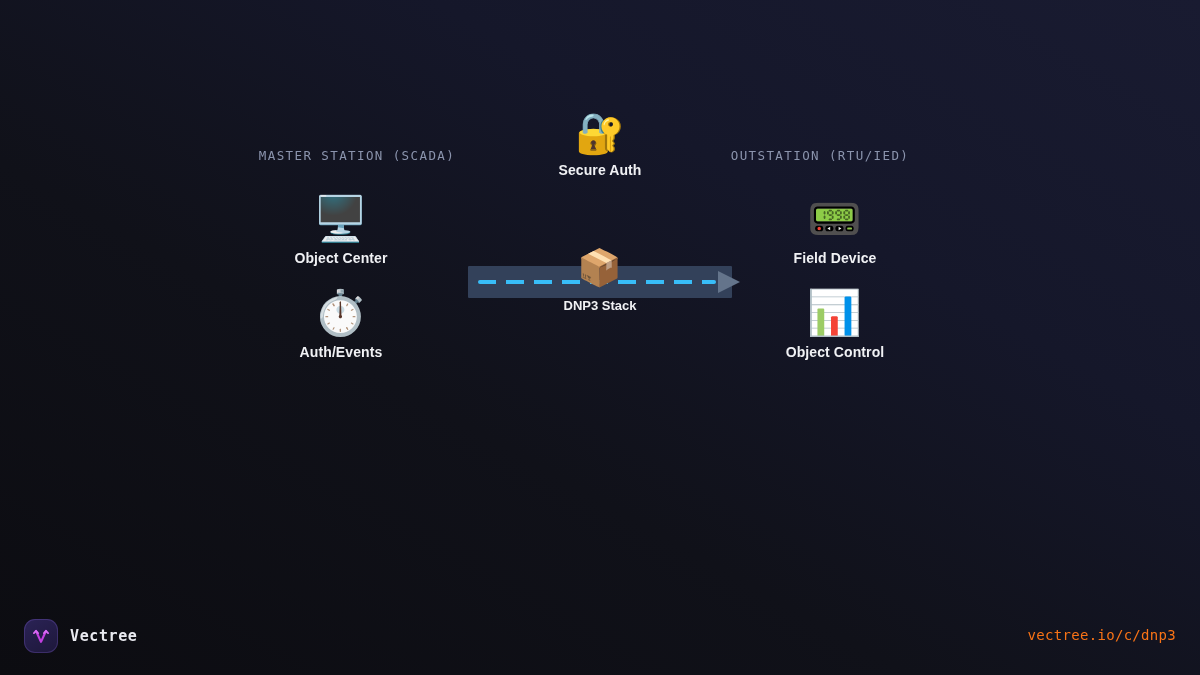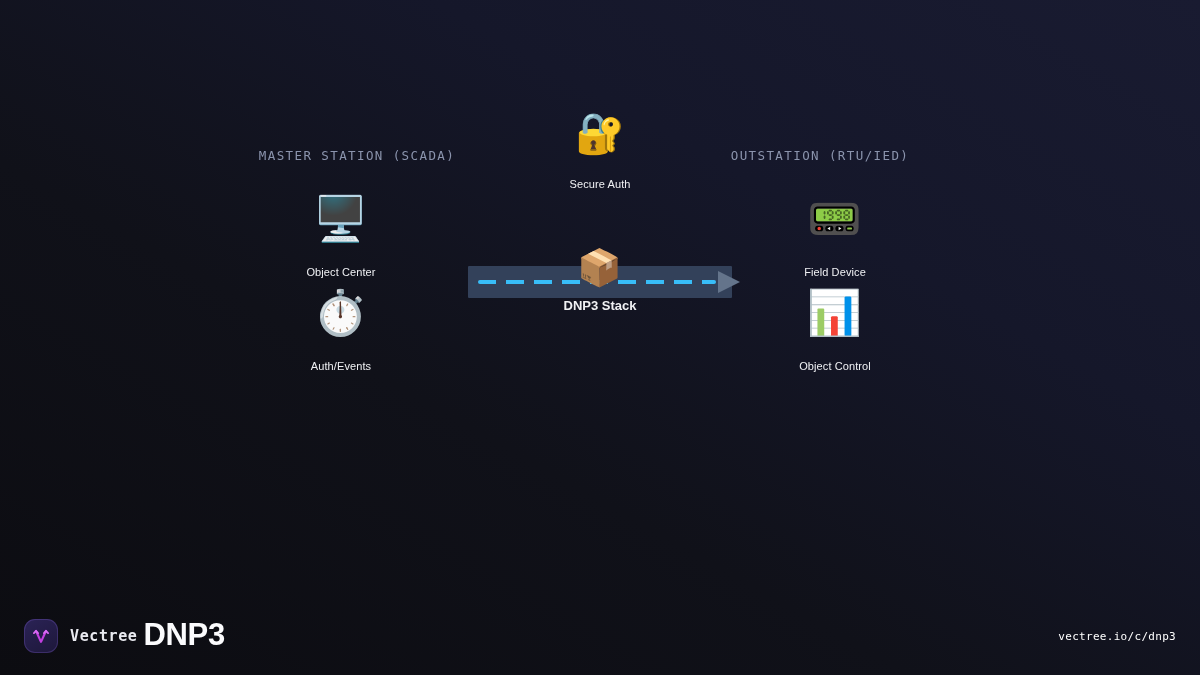--- a/index.html
+++ b/index.html
@@ -52,23 +52,23 @@
   .node .glyph {
     display: block;
     font-size: 44px;
     line-height: 54px;
     height: 54px;
     font-family: "DejaVu Sans", sans-serif;
     text-rendering: optimizeLegibility;
   }
   .node .caption {
     display: block;
-    margin-top: 20px;
-    font-size: 11px;
-    font-weight: normal;
+    margin-top: 4px;
+    font-size: 14px;
+    font-weight: bold;
     color: #f0f1f4;
     letter-spacing: .1px;
     white-space: nowrap;
   }
 
   #node-control-center { left: 341px; top: 192px; }
   #node-time-events    { left: 341px; top: 286px; }
   #node-field-device   { left: 835px; top: 192px; }
   #node-object-library { left: 835px; top: 286px; }
 
@@ -166,22 +166,22 @@
     font-weight: bold;
     color: #fbfbfd;
     letter-spacing: -0.3px;
     line-height: 1;
   }
   #footer-url {
     position: absolute;
     right: 24px;
     bottom: 32px;
     font-family: "DejaVu Sans Mono", "Liberation Mono", monospace;
-    font-size: 11px;
-    color: #ffffff;
+    font-size: 14px;
+    color: #f97316;
     letter-spacing: .3px;
   }
 </style>
 </head>
 <body>
 
 <div id="stage">
 
   <div id="label-master" class="group-label">MASTER STATION (SCADA)</div>
 
@@ -224,16 +224,15 @@
   <div id="brand-row">
     <div id="brand-logo">
       <svg width="20" height="20" viewBox="0 0 24 24" aria-hidden="true">
         <path d="M6 6 L12 19 L18 6" fill="none" stroke="#c23fe0" stroke-width="2.6" stroke-linecap="round" stroke-linejoin="round"></path>
         <path d="M6 6 L3.5 8.5 M6 6 L8.5 8.5" fill="none" stroke="#d96bf5" stroke-width="2.2" stroke-linecap="round"></path>
         <path d="M18 6 L15.5 8.5 M18 6 L20.5 8.5" fill="none" stroke="#d96bf5" stroke-width="2.2" stroke-linecap="round"></path>
       </svg>
     </div>
     <span id="brand-name">Vectree</span>
   </div>
-  <div id="page-title">DNP3</div>
 </div>
 
 <div id="footer-url">vectree.io/c/dnp3</div>
 
 </body></html>

